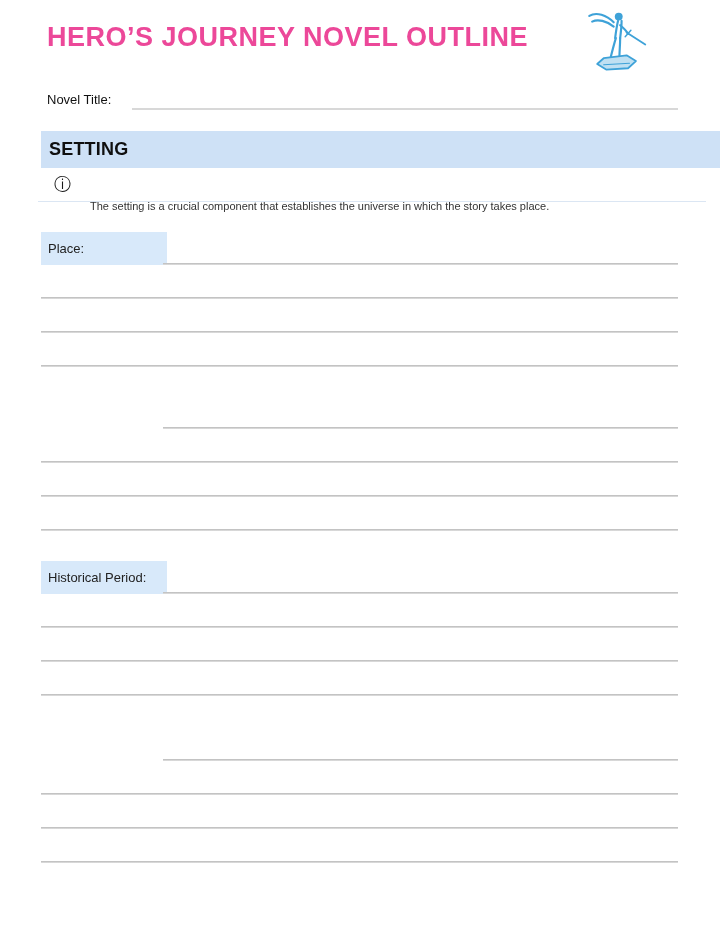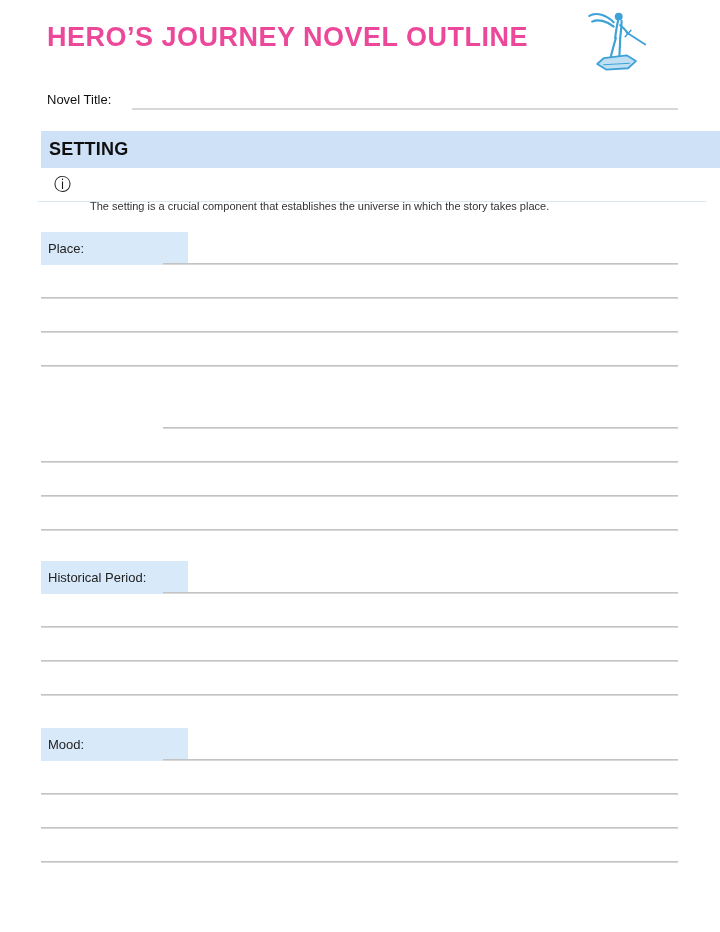--- a/index.html
+++ b/index.html
@@ -76,21 +76,21 @@
   }
   .field-group {
     position: absolute;
     left: 41px;
     width: 637px;
     height: 140px;
   }
   .field-label-box {
     position: absolute;
     left: 0; top: 0;
-    width: 147px; height: 33px;
+    width: 126px; height: 33px;
     background: #d8e9fa;
     display: flex;
     align-items: center;
     padding-left: 7px;
     text-align: center;
   }
   .field-label-box span {
     font-size: 13px;
     color: #222222;
   }
@@ -165,23 +165,20 @@
       <div class="field-group" style="top: 561px;">
         <div class="field-label-box">
           <span>Historical Period:</span>
         </div>
         <div class="rule first" style="top: 31px;"></div>
         <div class="rule full" style="top: 65px;"></div>
         <div class="rule full" style="top: 99px;"></div>
         <div class="rule full" style="top: 133px;"></div>
       </div>
       <div class="field-group" style="top: 728px;">
-        <div class="field-label-box">
-          <span>Mood:</span>
-        </div>
         <div class="rule first" style="top: 31px;"></div>
         <div class="rule full" style="top: 65px;"></div>
         <div class="rule full" style="top: 99px;"></div>
         <div class="rule full" style="top: 133px;"></div>
       </div>
     </div>
 
 
 </div>
 

